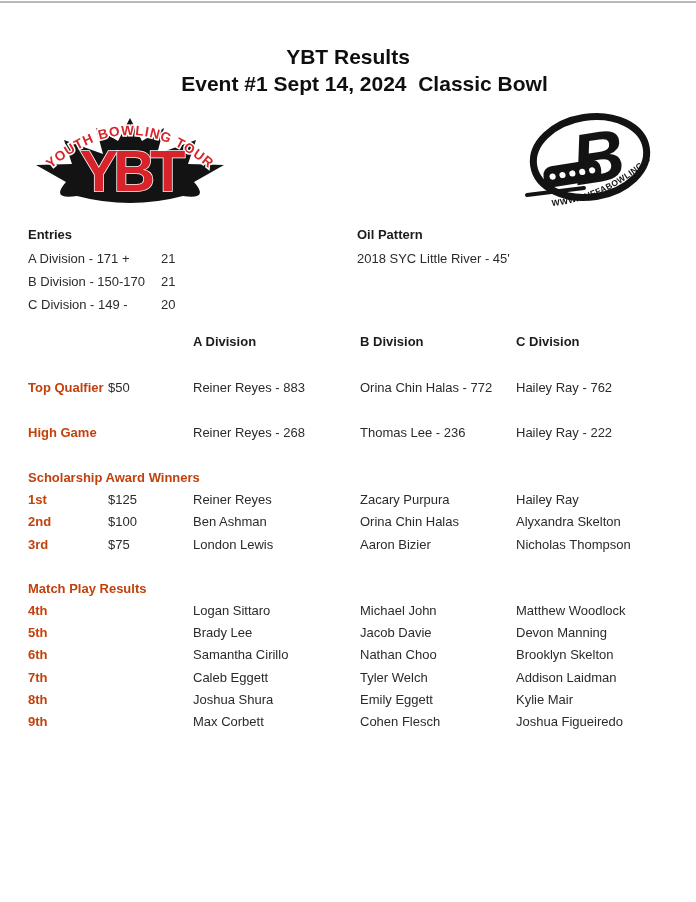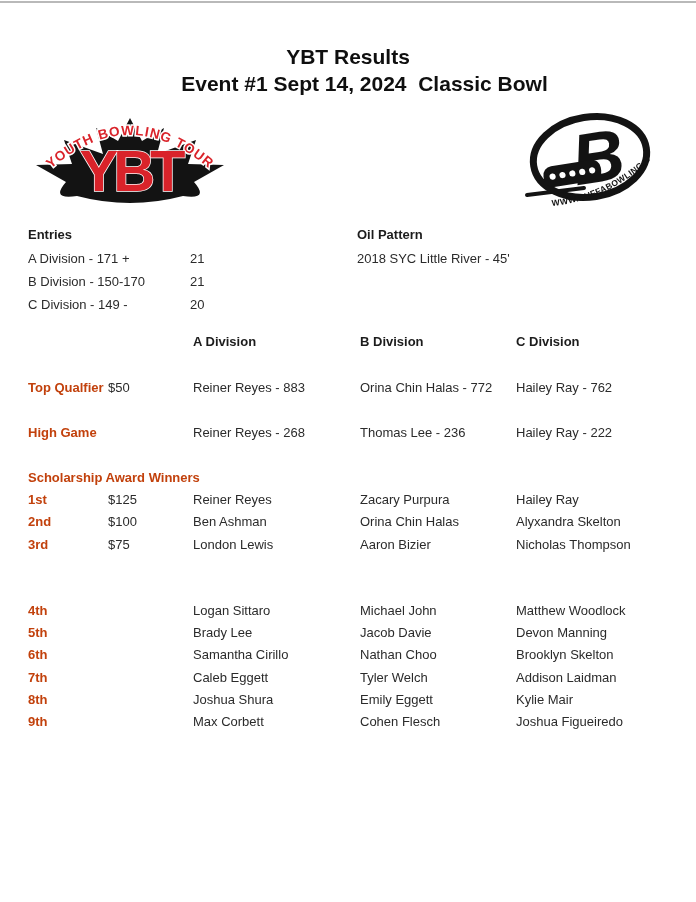--- a/index.html
+++ b/index.html
@@ -8,21 +8,21 @@
   .top-rule{position:absolute;top:1px;left:0;width:100%;height:2px;background:#b9b9b9;}
   .titles{position:absolute;top:43px;left:0;width:100%;text-align:center;
           font-size:21px;font-weight:bold;color:#0f0f0f;line-height:27px;}
   .titles .t2{white-space:pre;padding-left:33px;}
   .logo-ybt{position:absolute;left:33px;top:110px;width:195px;height:105px;}
   .logo-buffa{position:absolute;left:524px;top:110px;width:140px;height:103px;}
   .entries{position:absolute;left:28px;top:227px;width:310px;font-size:13px;}
   .sec-h{font-weight:bold;color:#1c1c1c;}
   .entries .sec-h{position:absolute;top:0;left:0;}
   .e-row{position:absolute;left:0;width:300px;white-space:nowrap;}
-  .e-row .cnt{position:absolute;left:133px;margin-left:29px;}
+  .e-row .cnt{position:absolute;left:133px;}
   .e-r0{top:24px}.e-r1{top:47px}.e-r2{top:70px}
   .oil{position:absolute;left:357px;top:227px;width:320px;font-size:13px;}
   .oil .sec-h{position:absolute;top:0;left:0;}
   .oil .val{position:absolute;top:24px;left:0;white-space:nowrap;}
   .r-row{position:absolute;left:0;width:696px;height:18px;font-size:13px;}
   .c-label{position:absolute;left:28px;font-weight:bold;white-space:nowrap;color:#c2410c;}
   .c-prize{position:absolute;left:108px;width:68px;text-align:left;}
   .c-a{position:absolute;left:193px;white-space:nowrap;}
   .c-b{position:absolute;left:360px;white-space:nowrap;}
   .c-c{position:absolute;left:516px;white-space:nowrap;}
@@ -150,20 +150,23 @@
     <span class="c-c">Alyxandra Skelton</span>
   </div>
   <div class="r-row y-s2">
     <span class="c-label">3rd</span>
     <span class="c-prize">$75</span>
     <span class="c-a">London Lewis</span>
     <span class="c-b">Aaron Bizier</span>
     <span class="c-c">Nicholas Thompson</span>
   </div>
 
+  <div class="r-row y-mp">
+    <span class="c-label">Match Play Results</span>
+  </div>
   <div class="r-row y-m0">
     <span class="c-label">4th</span>
     <span class="c-a">Logan Sittaro</span>
     <span class="c-b">Michael John</span>
     <span class="c-c">Matthew Woodlock</span>
   </div>
   <div class="r-row y-m1">
     <span class="c-label">5th</span>
     <span class="c-a">Brady Lee</span>
     <span class="c-b">Jacob Davie</span>

